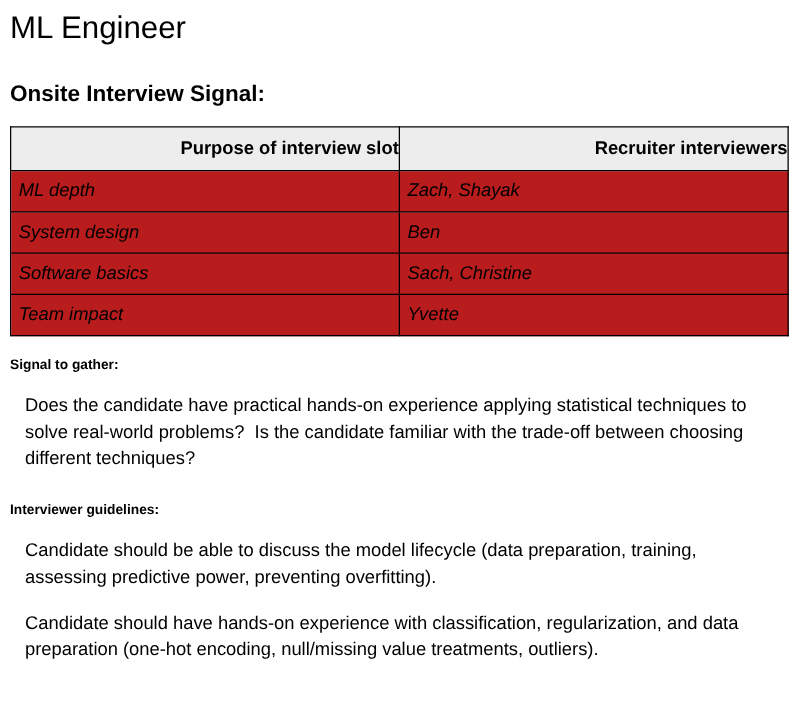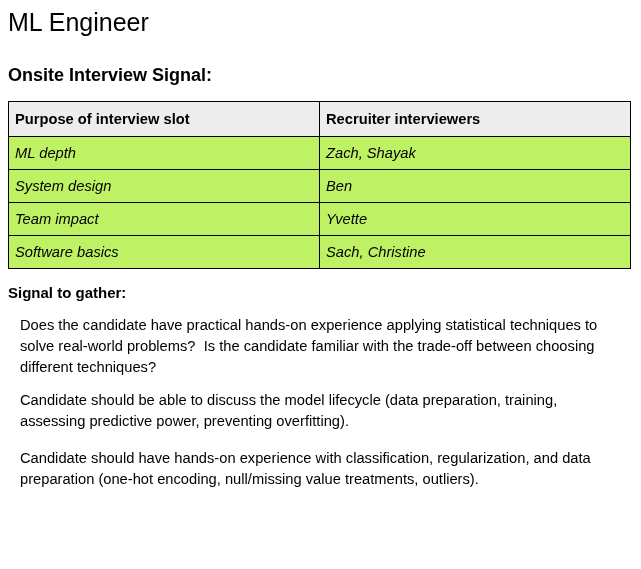--- a/index.html
+++ b/index.html
@@ -43,26 +43,27 @@
     font-size: 14.7px;
     line-height: 17px;
     padding: 0 0 0 6px;
     vertical-align: middle;
     text-align: left;
   }
   table.slots th {
     background: var(--header-bg);
     font-weight: 700;
     height: 35px;
+    text-align: right;
   }
   table.slots td {
     font-style: italic;
     font-weight: 400;
     height: 33px;
-    background: #bef264;
+    background: #b91c1c;
     margin-top: 40px;
   }
   .subsection-heading {
     font-size: 17px;
     line-height: 22px;
     font-weight: 700;
     color: var(--heading3-color);
     margin: 19px 0 0 0;
     position: relative;
   }
@@ -83,21 +84,21 @@
     background: var(--caret-color);
   }
   .caret::after {
     content: '';
     position: absolute;
     top: 0; left: 3px;
     width: 3px; height: 26px;
     background: var(--caret-color);
   }
   .body-label {
-    font-size: 15px;
+    font-size: 11px;
     line-height: 21px;
     font-weight: 700;
     margin: 13px 0 0 0;
   }
   .body-label.guidelines { margin-top: 20px; }
   .body-para {
     font-size: 14.7px;
     line-height: 21px;
     font-weight: 400;
     margin: 12px;
@@ -125,30 +126,31 @@
     <tbody>
       <tr>
         <td>ML depth</td>
         <td>Zach, Shayak</td>
       </tr>
       <tr>
         <td>System design</td>
         <td>Ben</td>
       </tr>
       <tr>
+        <td>Software basics</td>
+        <td>Sach, Christine</td>
+      </tr>
+      <tr>
         <td>Team impact</td>
         <td>Yvette</td>
-      </tr>
-      <tr>
-        <td>Software basics</td>
-        <td>Sach, Christine</td>
       </tr>
     </tbody>
   </table>
 
 
   <p class="body-label">Signal to gather:</p>
   <p class="body-para">Does the candidate have practical hands-on experience applying statistical techniques to solve real-world problems?  Is the candidate familiar with the trade-off between choosing different techniques?</p>
 
+  <p class="body-label guidelines">Interviewer guidelines:</p>
   <p class="body-para">Candidate should be able to discuss the model lifecycle (data preparation, training, assessing predictive power, preventing overfitting).</p>
   <p class="body-para spaced">Candidate should have hands-on experience with classification, regularization, and data preparation (one-hot encoding, null/missing value treatments, outliers).</p>
 
 </div>
 
 </body></html>

